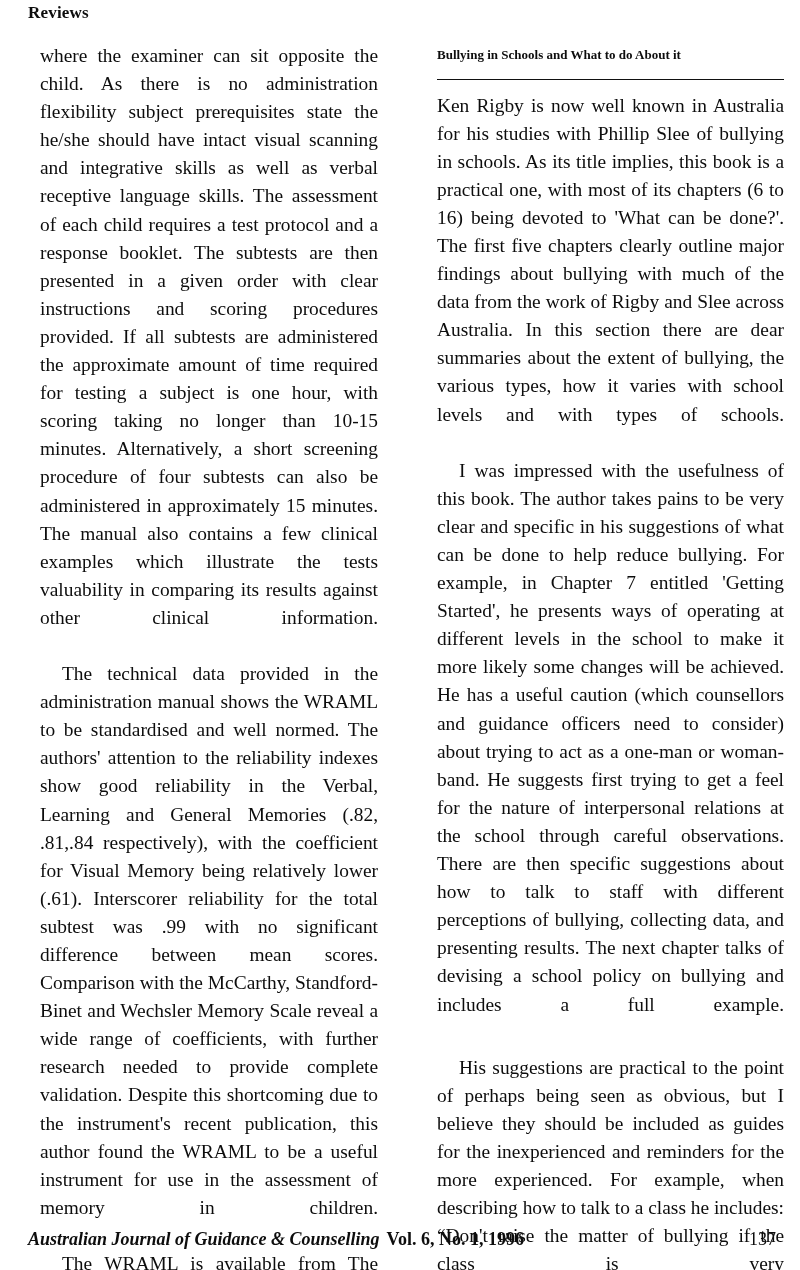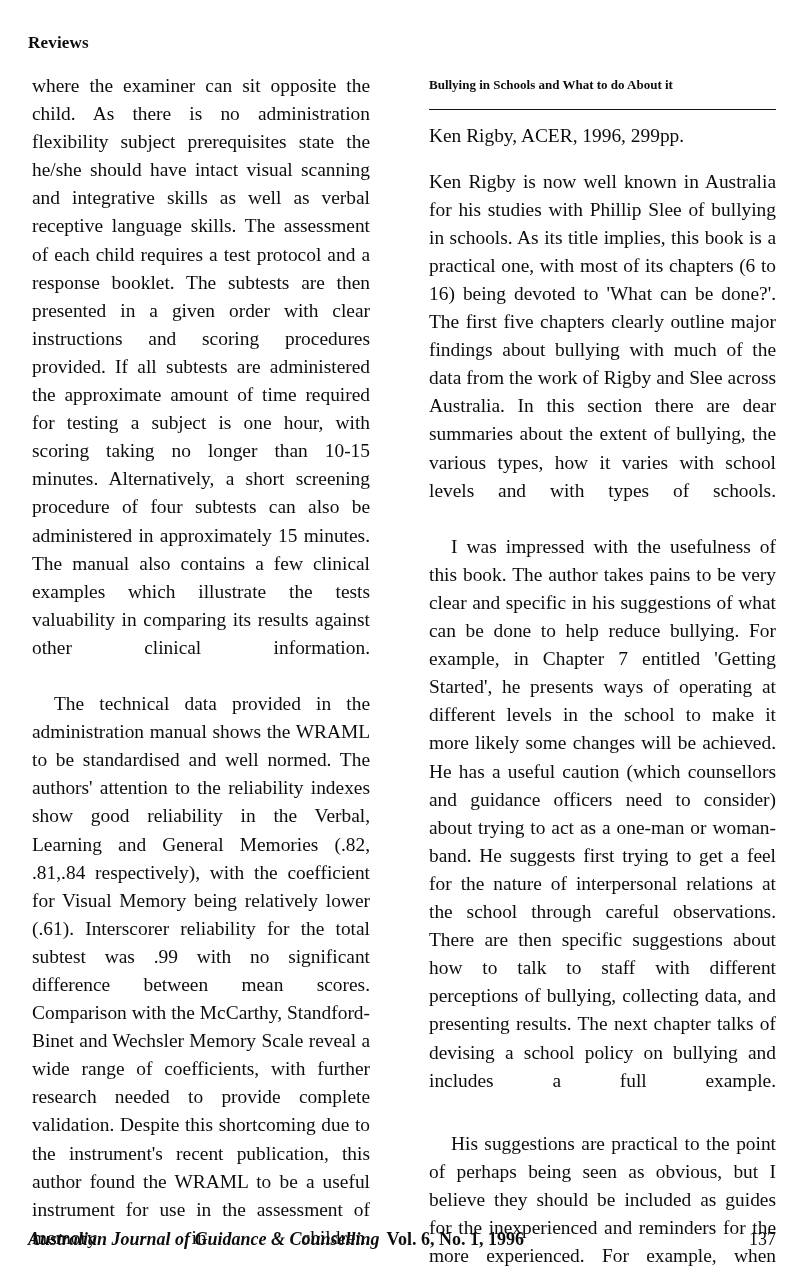--- a/index.html
+++ b/index.html
@@ -13,38 +13,37 @@
     position: relative;
     font-family: "Liberation Serif", "DejaVu Serif", serif;
     color: #0d0d0d;
     overflow: hidden;
   }
 
   .page {
     position: absolute;
     inset: 0;
     padding: 12px;
-    margin-top: 30px;
   }
 
   
   .running-head {
     position: absolute;
     left: 28px;
     top: 2px;
     font-size: 17px;
     font-weight: bold;
     letter-spacing: 0.2px;
     line-height: 22px;
   }
 
   
   .columns {
     position: absolute;
-    left: 4px;
+    left: 12px;
     right: 0;
     top: 42px;
     height: 1180px;
   }
   .col {
     position: absolute;
     top: 0;
     width: 338px;
     font-size: 19.4px;
     line-height: 28.1px;
@@ -135,21 +134,20 @@
       <p class="para">The WRAML is available from The Psychological Corporation in Australia.</p>
 
     </div>
 
     <div class="col col-right">
 
       <h2 class="book-title">Bullying in Schools and What to do About it</h2>
 
       <div class="rule"></div>
 
-      <p class="byline">Ken Rigby, ACER, 1996, 299pp.</p>
 
       <p class="para first">Ken Rigby is now well known in Australia for his studies with Phillip Slee of bullying in schools. As its title implies, this book is a practical one, with most of its chapters (6 to 16) being devoted to 'What can be done?'. The first five chapters clearly outline major findings about bullying with much of the data from the work of Rigby and Slee across Australia. In this section there are dear summaries about the extent of bullying, the various types, how it varies with school levels and with types of schools.</p>
 
       <p class="para">I was impressed with the usefulness of this book. The author takes pains to be very clear and specific in his suggestions of what can be done to help reduce bullying. For example, in Chapter 7 entitled 'Getting Started', he presents ways of operating at different levels in the school to make it more likely some changes will be achieved. He has a useful caution (which counsellors and guidance officers need to consider) about trying to act as a one-man or woman-band. He suggests first trying to get a feel for the nature of interpersonal relations at the school through careful observations. There are then specific suggestions about how to talk to staff with different perceptions of bullying, collecting data, and presenting results. The next chapter talks of devising a school policy on bullying and includes a full example.</p>
 
       <p class="para gap">His suggestions are practical to the point of perhaps being seen as obvious, but I believe they should be included as guides for the inexperienced and reminders for the more experienced. For example, when describing how to talk to a class he includes: “Don't raise the matter of bullying if the class is very</p>
 
     </div>
 
   </div>

